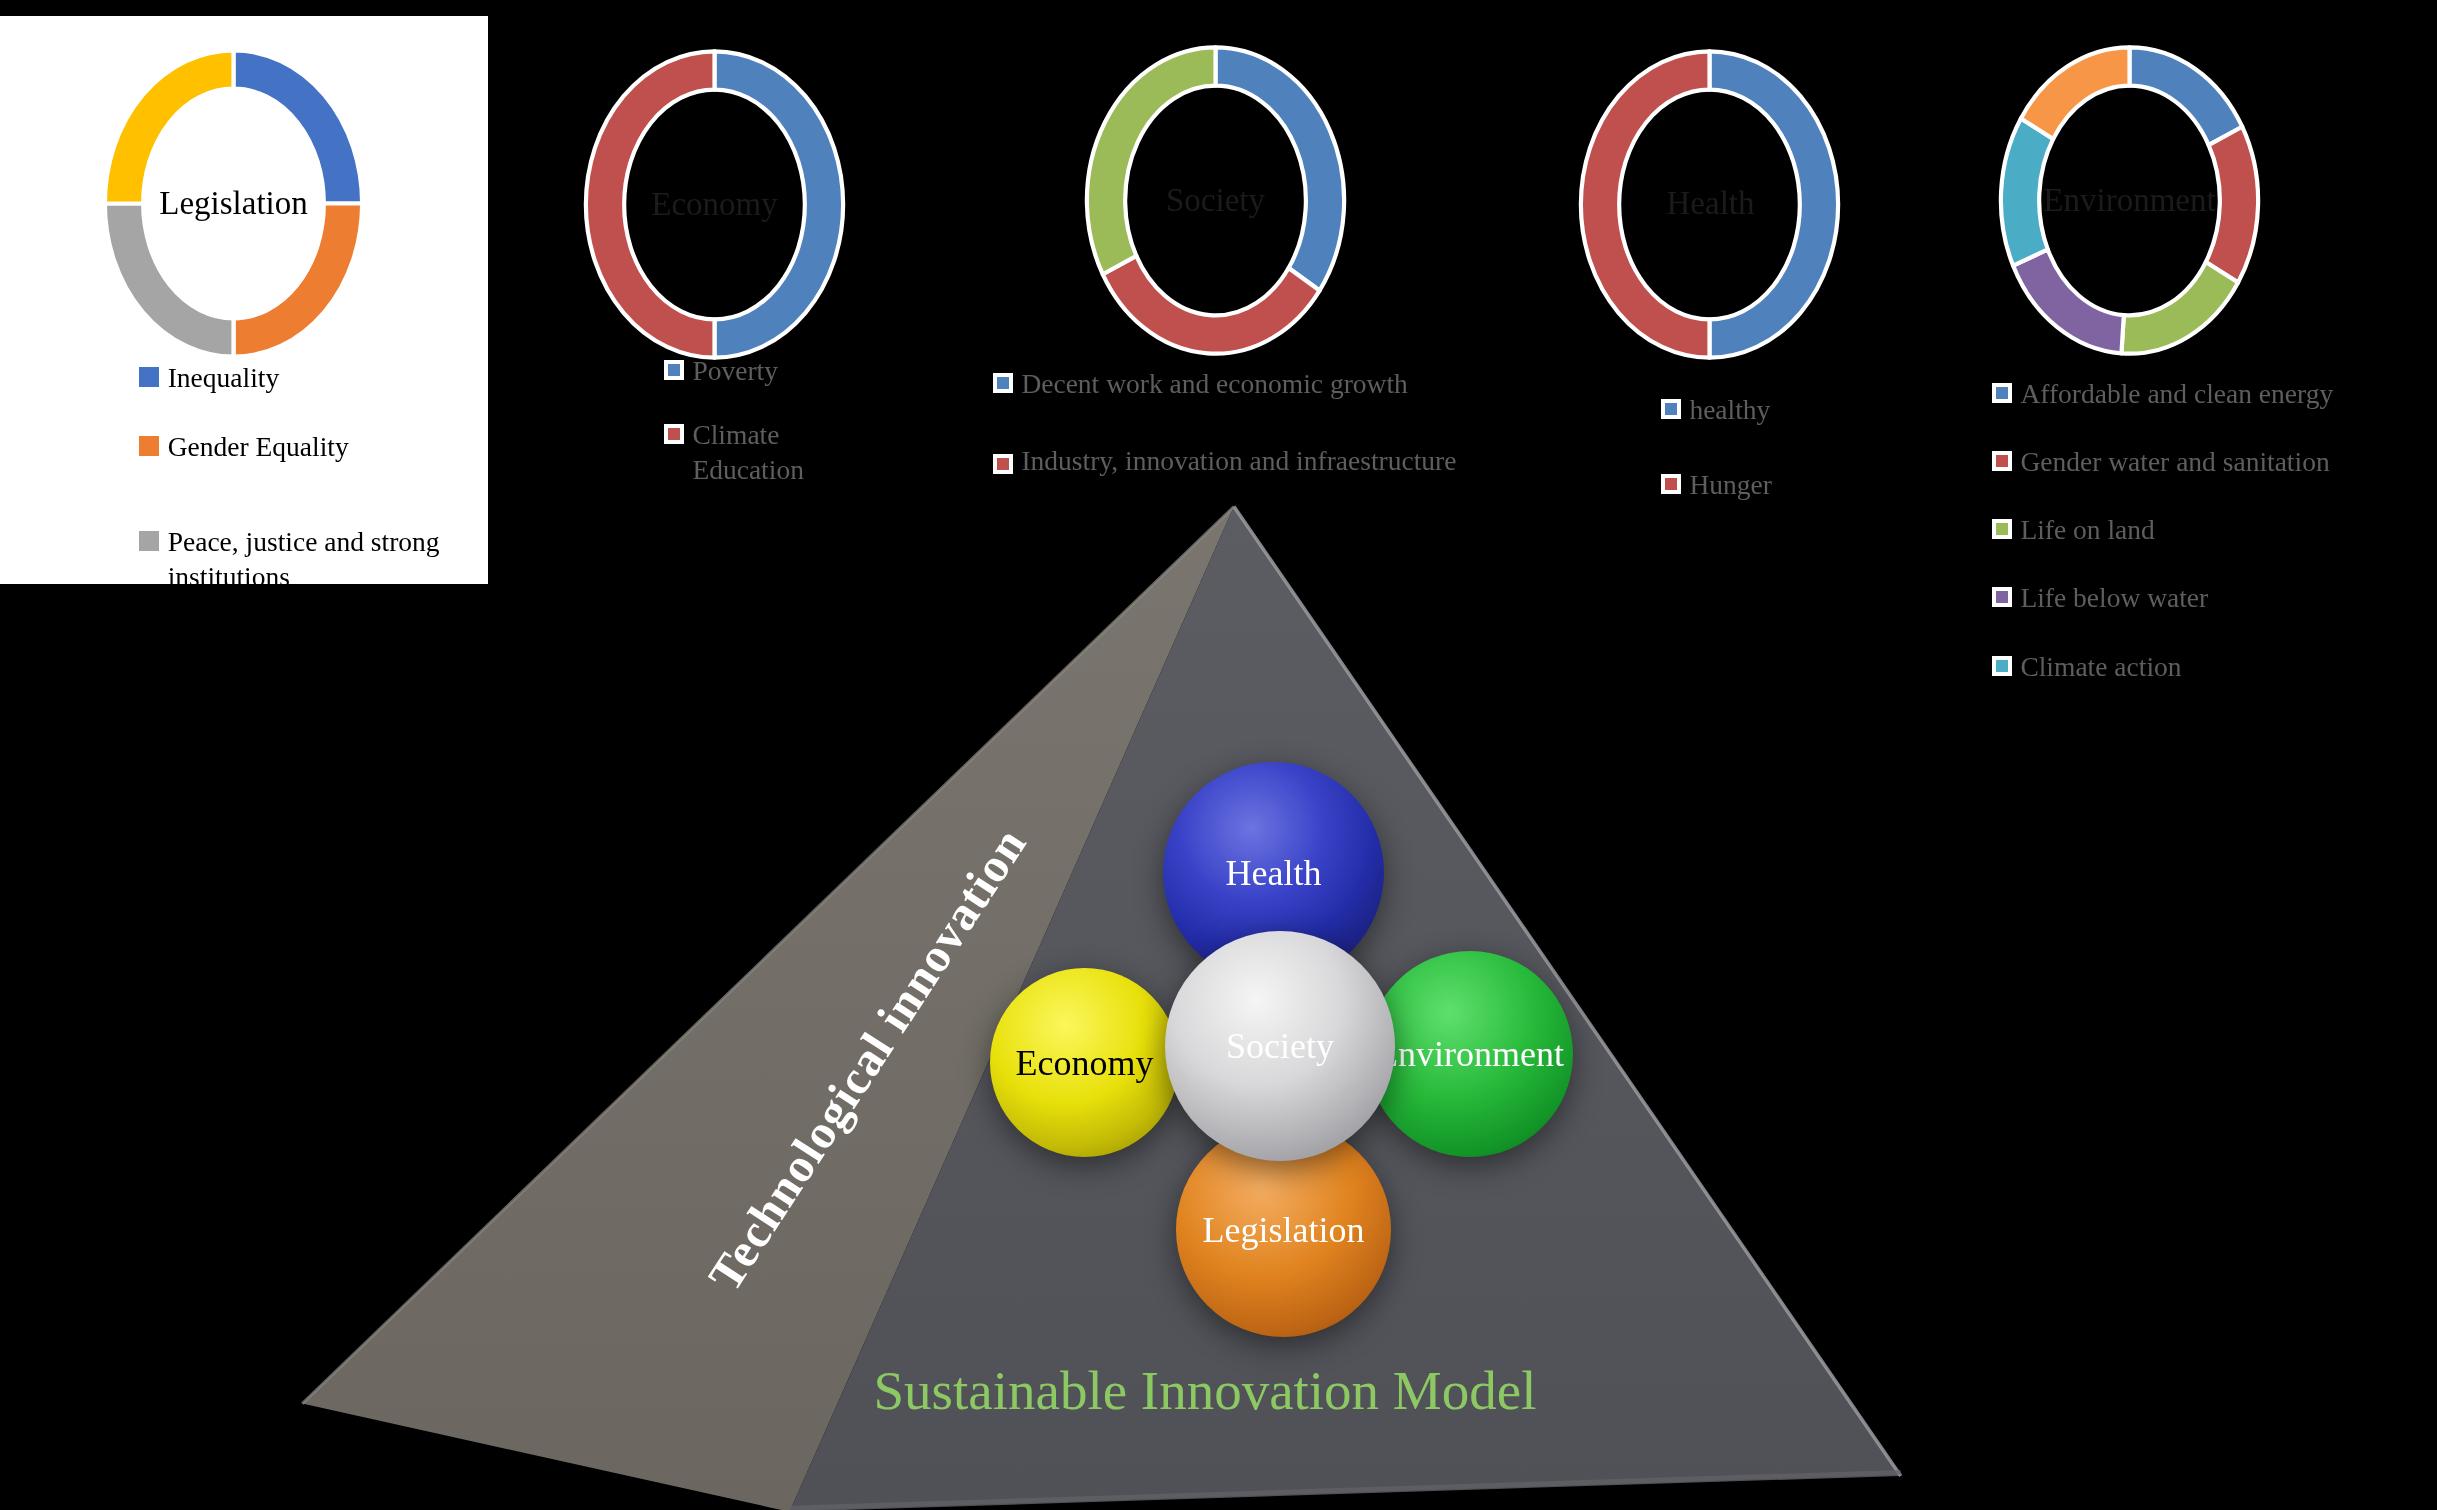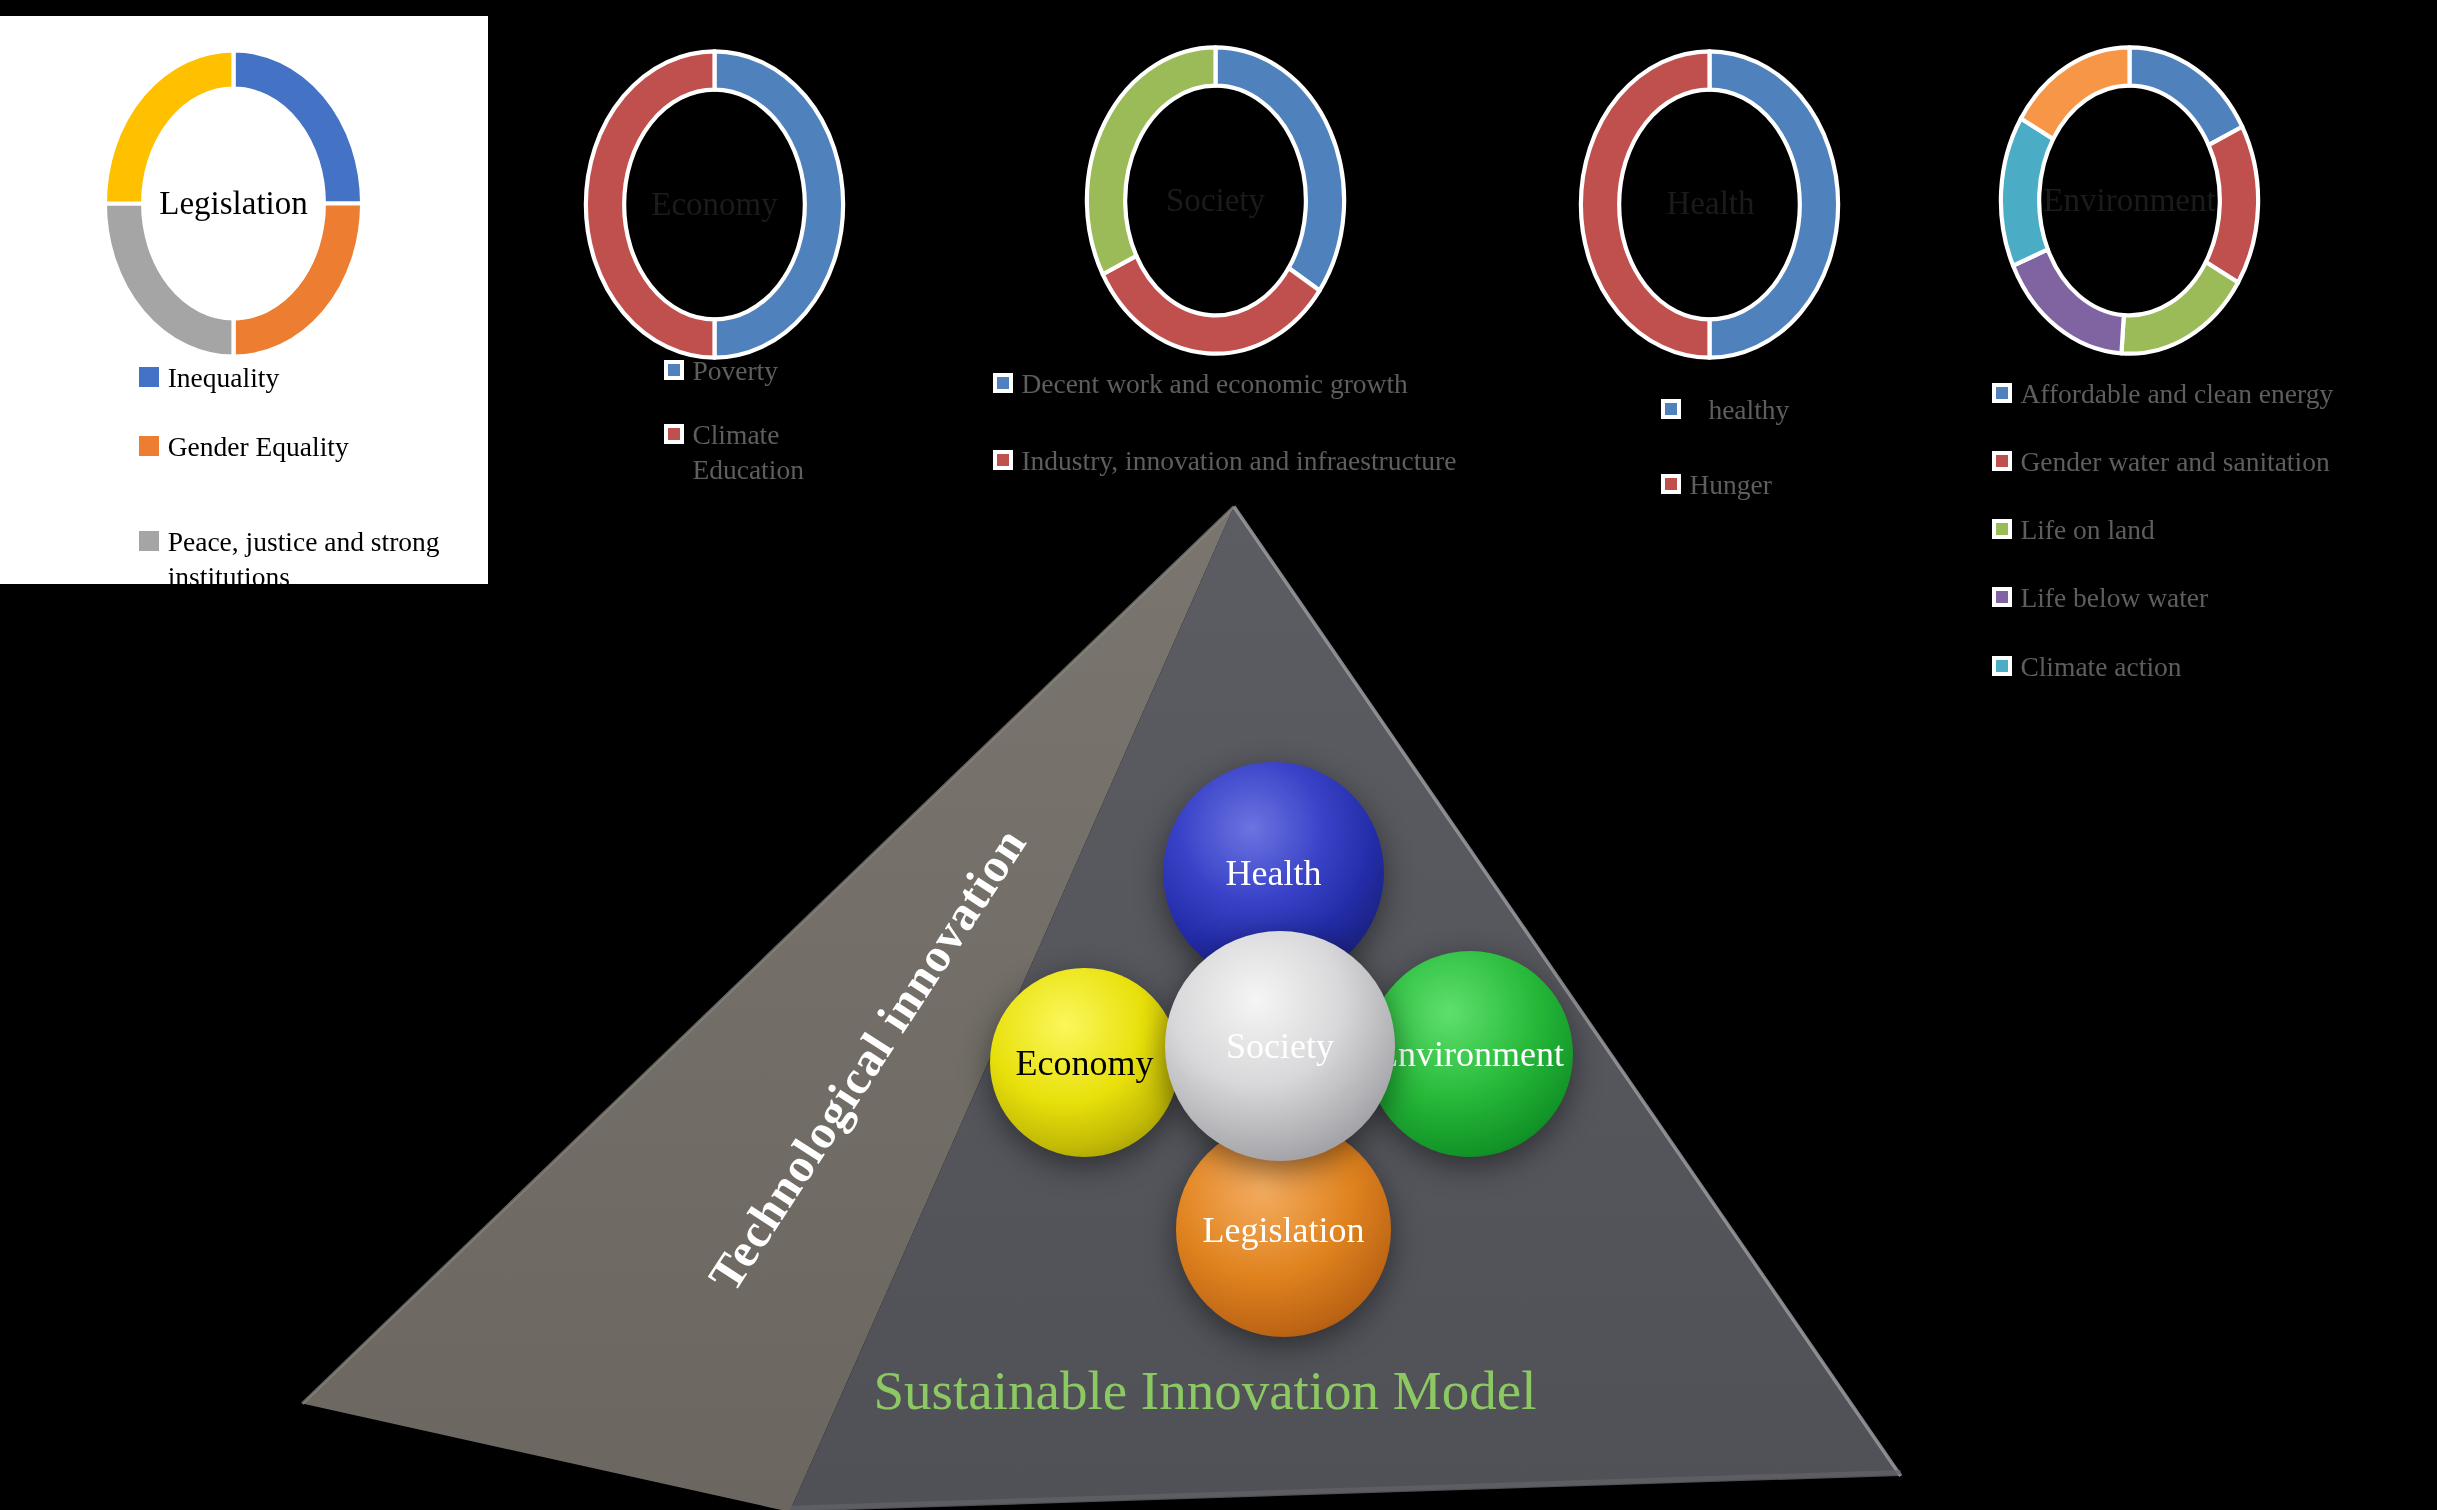--- a/index.html
+++ b/index.html
@@ -117,26 +117,26 @@
   </div>
   <div class="legend-item lg-gray" style="left:664px;top:417px;width:144px;">
     <span class="swatch swatch-bordered" style="background-color: rgb(192, 80, 77);"></span>
     <span class="legend-label">Climate Education</span>
   </div>
 
   <div class="legend-item lg-gray" style="left:993px;top:366px;width:568px;">
     <span class="swatch swatch-bordered" style="background-color: rgb(79, 129, 189);"></span>
     <span class="legend-label">Decent work and economic growth</span>
   </div>
-  <div class="legend-item lg-gray" style="left:993px;top:443px;width:568px;">
+  <div class="legend-item lg-gray" style="left:993px;top:443px;width:568px;align-items:center;">
     <span class="swatch swatch-bordered" style="background-color: rgb(192, 80, 77);"></span>
     <span class="legend-label">Industry, innovation and infraestructure</span>
   </div>
 
-  <div class="legend-item lg-gray" style="left:1661px;top:392px;width:251px;gap:19px;">
+  <div class="legend-item lg-gray" style="left:1661px;top:392px;width:251px;">
     <span class="swatch swatch-bordered" style="background-color: rgb(79, 129, 189);"></span>
     <span class="legend-label">healthy</span>
   </div>
   <div class="legend-item lg-gray" style="left:1661px;top:467px;width:251px;">
     <span class="swatch swatch-bordered" style="background-color: rgb(192, 80, 77);"></span>
     <span class="legend-label">Hunger</span>
   </div>
 
   <div class="legend-item lg-gray" style="left:1992px;top:376px;width:431px;text-align:right;">
     <span class="swatch swatch-bordered" style="background-color: rgb(79, 129, 189);"></span>

